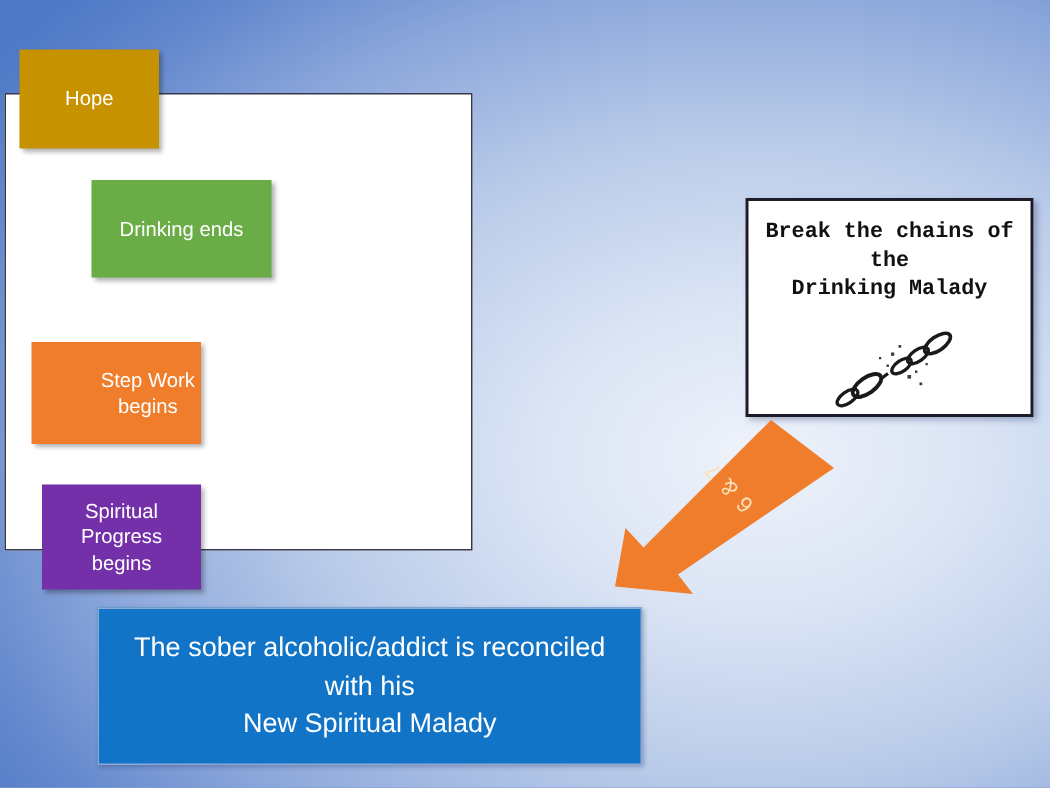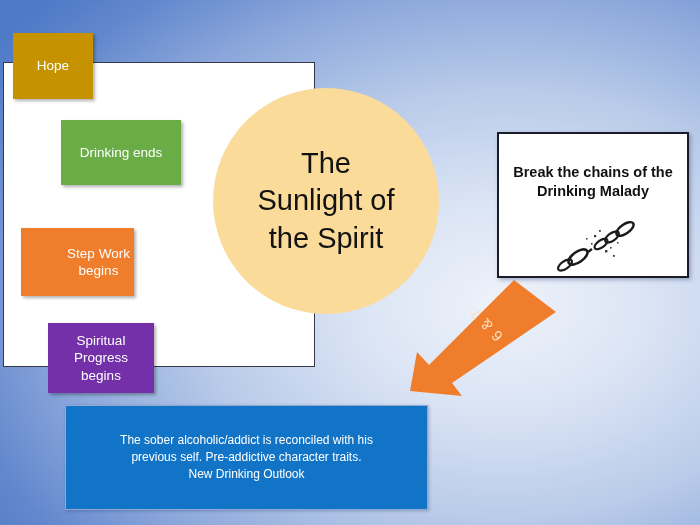--- a/index.html
+++ b/index.html
@@ -43,24 +43,24 @@
     align-items: center;
     justify-content: center;
     text-align: center;
     color: #ffffff;
     font-size: 13.5px;
     line-height: 1.28;
     box-shadow: 2px 2px 3px rgba(0,0,0,0.30);
     box-sizing: border-box;
     padding: 2px 4px;
   }
-  #box-hope     { left: 13px;  top: 33px;  width: 80px;  height: 66px;  background: #c69200; }
+  #box-hope     { left: 13px;  top: 33px;  width: 93px;  height: 66px;  background: #c69200; }
   #box-drinking { left: 21px;  top: 120px; width: 120px; height: 65px;  background: #6aad47; margin-left: 40px; }
   #box-stepwork { left: 21px;  top: 228px; width: 113px; height: 68px;  background: #ef7d2c; padding-left: 46px; }
-  #box-spiritual{ left: 28px;  top: 323px; width: 106px; height: 70px;  background: #7330a8; margin-left: 20px; }
+  #box-spiritual{ left: 28px;  top: 323px; width: 106px; height: 70px;  background: #7330a8; }
 
   
   #sun-circle {
     position: absolute;
     left: 213px;
     top: 88px;
     width: 226px;
     height: 226px;
     border-radius: 50%;
     background: #fbdb9a;
@@ -83,27 +83,28 @@
     left: 497px;
     top: 132px;
     width: 192px;
     height: 146px;
     background: #ffffff;
     border: 2px solid #1c1c28;
     box-sizing: border-box;
     box-shadow: 2px 2px 4px rgba(40,60,110,0.35);
   }
   #chains-title {
-    margin-top: 29px;
+    margin-top: 12px;
     text-align: center;
     font-size: 14.5px;
     font-weight: bold;
     color: #111111;
     line-height: 1.32;
     padding: 0 8px;
+    font-family: Liberation Mono, monospace;
   }
   #chain-image {
     position: absolute;
     left: 48px;
     top: 82px;
     width: 96px;
     height: 56px;
   }
 
   
@@ -137,21 +138,21 @@
     background: #1274c6;
     border: 1px solid #8fa9d4;
     box-sizing: border-box;
     display: flex;
     align-items: center;
     justify-content: center;
     box-shadow: 1px 1px 3px rgba(20,40,90,0.3);
   }
   #desc-text {
     color: #ffffff;
-    font-size: 12px;
+    font-size: 18px;
     line-height: 1.42;
     text-align: center;
     padding: 0 10px;
   }
 </style>
 </head>
 <body>
 
 <div id="slide">
 
@@ -169,27 +170,20 @@
     <span style="white-space:pre-line;">Step Work
 begins</span>
   </div>
 
   <div class="stage-box" id="box-spiritual">
     <span style="white-space:pre-line;">Spiritual
 Progress
 begins</span>
   </div>
 
-  <div id="sun-circle">
-    <div class="sun-label">
-      <div>The</div>
-      <div>Sunlight of</div>
-      <div>the Spirit</div>
-    </div>
-  </div>
 
   <div id="chains-panel">
     <div id="chains-title">
       <div>Break the chains of the</div>
       <div>Drinking Malady</div>
     </div>
     <svg id="chain-image" viewBox="0 0 96 56">
       <g stroke="#1a1a1a" fill="none">
 
         <ellipse cx="78" cy="13" rx="10" ry="4.6" transform="rotate(-35 78 13)" stroke-width="2.4"></ellipse>
@@ -216,18 +210,17 @@
   <div id="arrow-wrap">
     <svg viewBox="0 0 156 122" width="156" height="122">
       <polygon points="110,2 152,34 48,105 58,118 6,113 13,74 25,87" fill="#ef7d2c"></polygon>
     </svg>
     <span class="arrow-label">6 &amp; 7</span>
   </div>
 
   <div id="desc-box">
     <div id="desc-text">
       <div>The sober alcoholic/addict is reconciled with his</div>
-      <div>previous self. Pre-addictive character traits.</div>
-      <div>New Drinking Outlook</div>
+      <div>New Spiritual Malady</div>
     </div>
   </div>
 
 </div>
 
 </body></html>

